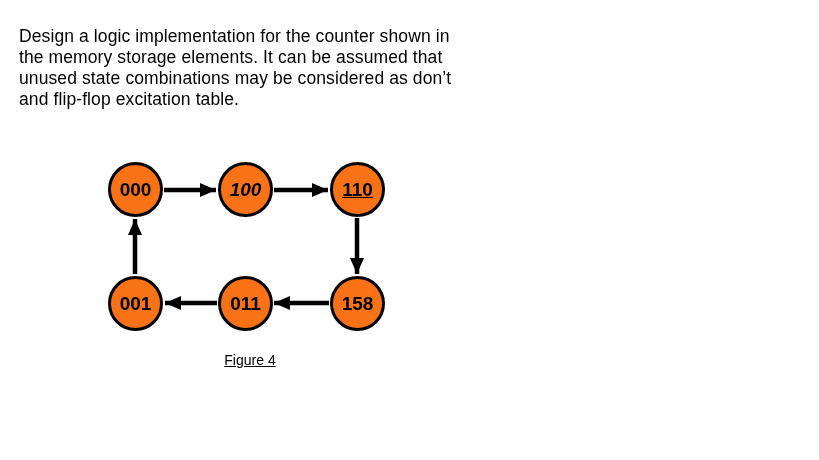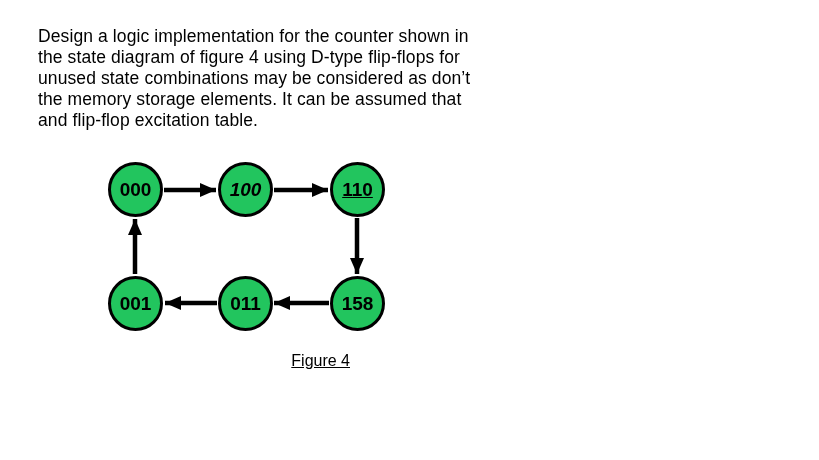--- a/index.html
+++ b/index.html
@@ -10,21 +10,21 @@
   body {
     width: 819px;
     height: 460px;
     position: relative;
     overflow: hidden;
     font-family: "Liberation Sans", sans-serif;
     color: #000000;
   }
   .problem-text {
     position: absolute;
-    left: 38px;
+    left: 19px;
     top: 26px;
     width: 480px;
     font-size: 17.5px;
     line-height: 21px;
     letter-spacing: 0.1px;
     color: #000000;
   }
   .diagram {
     position: absolute;
     left: 0;
@@ -37,47 +37,46 @@
     left: 0;
     top: 0;
   }
   .state-node {
     position: absolute;
     width: 55px;
     height: 55px;
     box-sizing: border-box;
     border: 3px solid #000000;
     border-radius: 50%;
-    background: #22c55e;
+    background: #f97316;
     display: flex;
     align-items: center;
     justify-content: center;
     font-size: 19px;
     font-weight: bold;
     color: #000000;
   }
   .figure-caption {
     position: absolute;
     left: 150px;
     top: 352px;
     width: 200px;
-    text-align: right;
-    font-size: 16px;
+    text-align: center;
+    font-size: 14px;
     text-decoration: underline;
     color: #000000;
   }
 </style>
 </head>
 <body>
 
 <div class="problem-text">
   <div>Design a logic implementation for the counter shown in</div>
-  <div>the state diagram of figure 4 using D-type flip-flops for</div>
+  <div>the memory storage elements. It can be assumed that</div>
   <div>unused state combinations may be considered as don’t</div>
-  <div>the memory storage elements. It can be assumed that</div>
   <div>and flip-flop excitation table.</div>
 </div>
 
 <div class="diagram">
 
   <svg class="arrow-layer" width="500" height="460" viewBox="0 0 500 460">
     <defs>
       <marker id="arrowhead" markerUnits="userSpaceOnUse" markerWidth="17" markerHeight="15" refX="16" refY="7" orient="auto">
         <path d="M0,0 L16,7 L0,14 Z" fill="#000000"></path>
       </marker>

